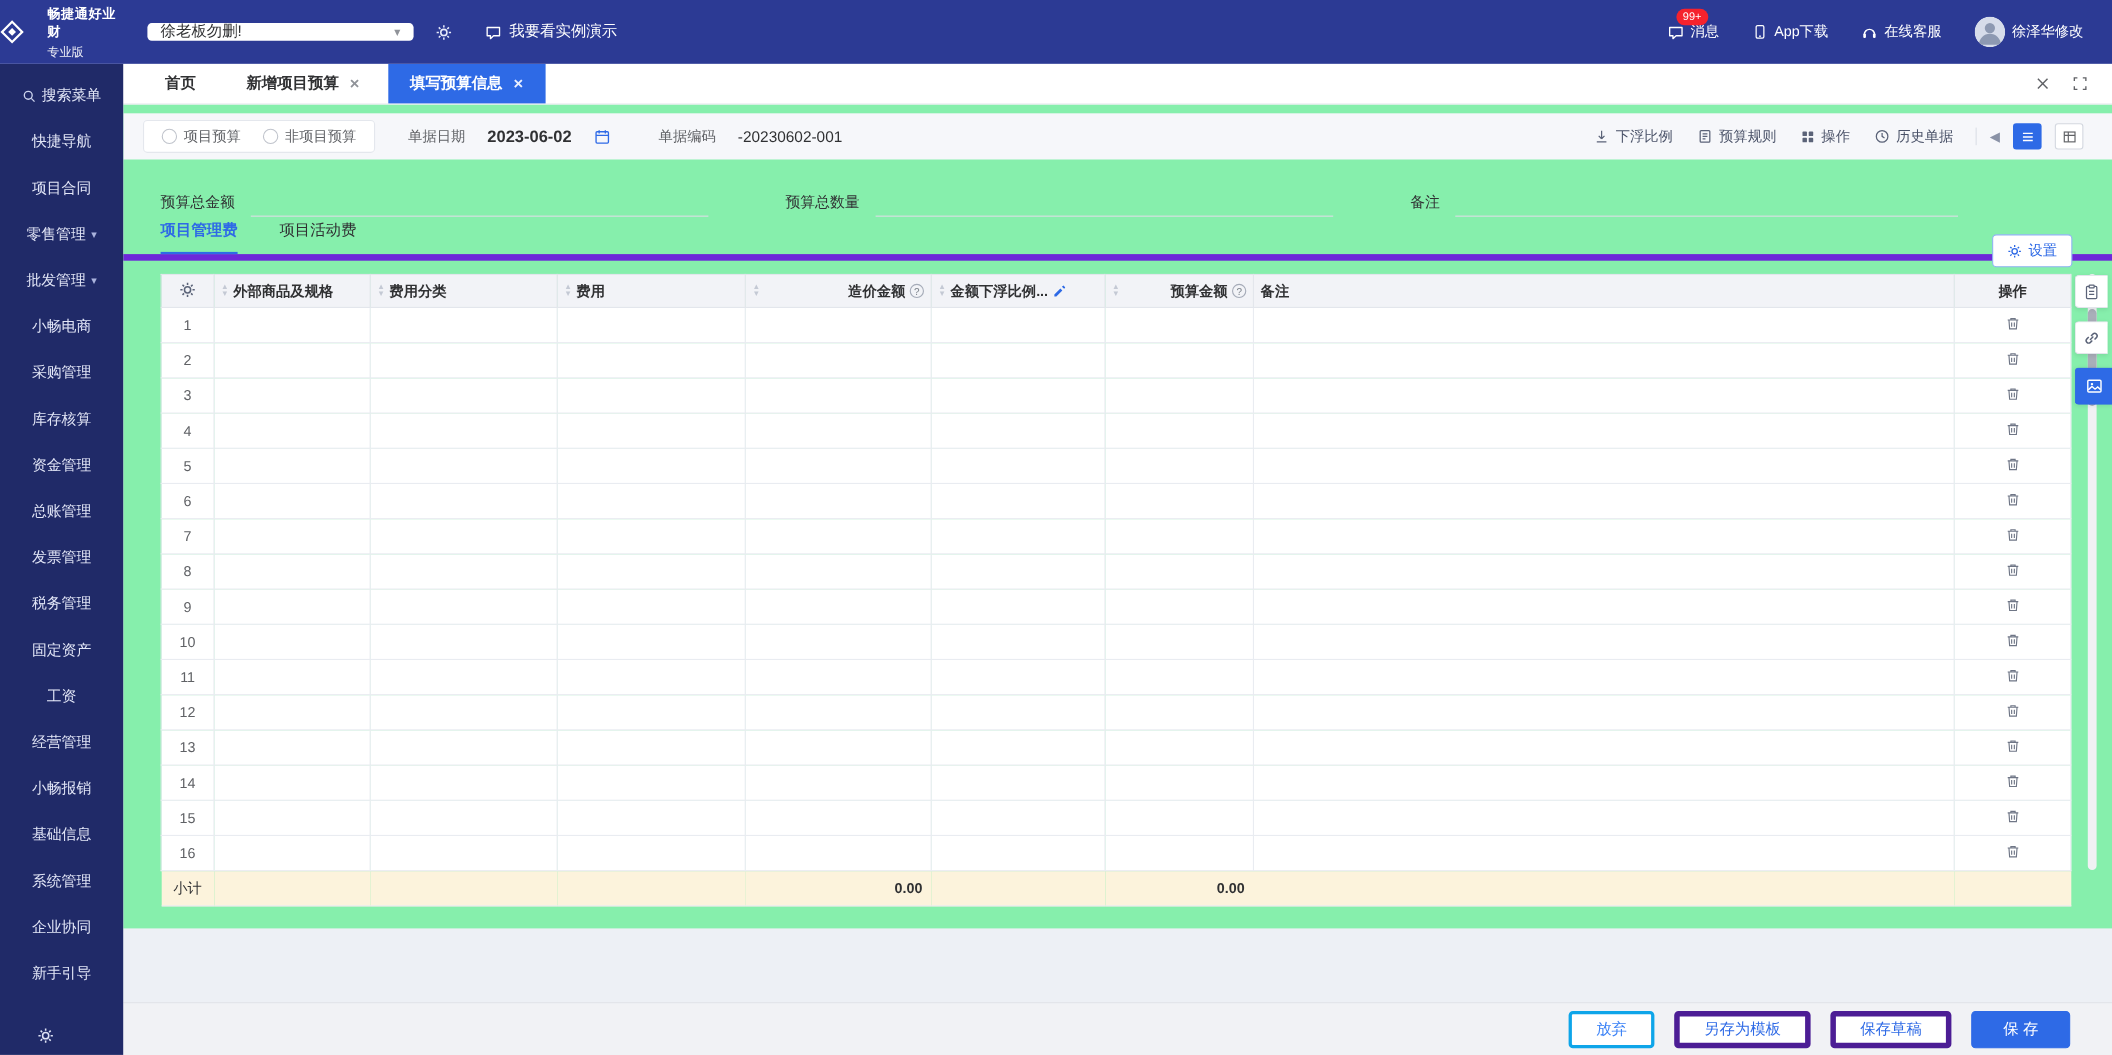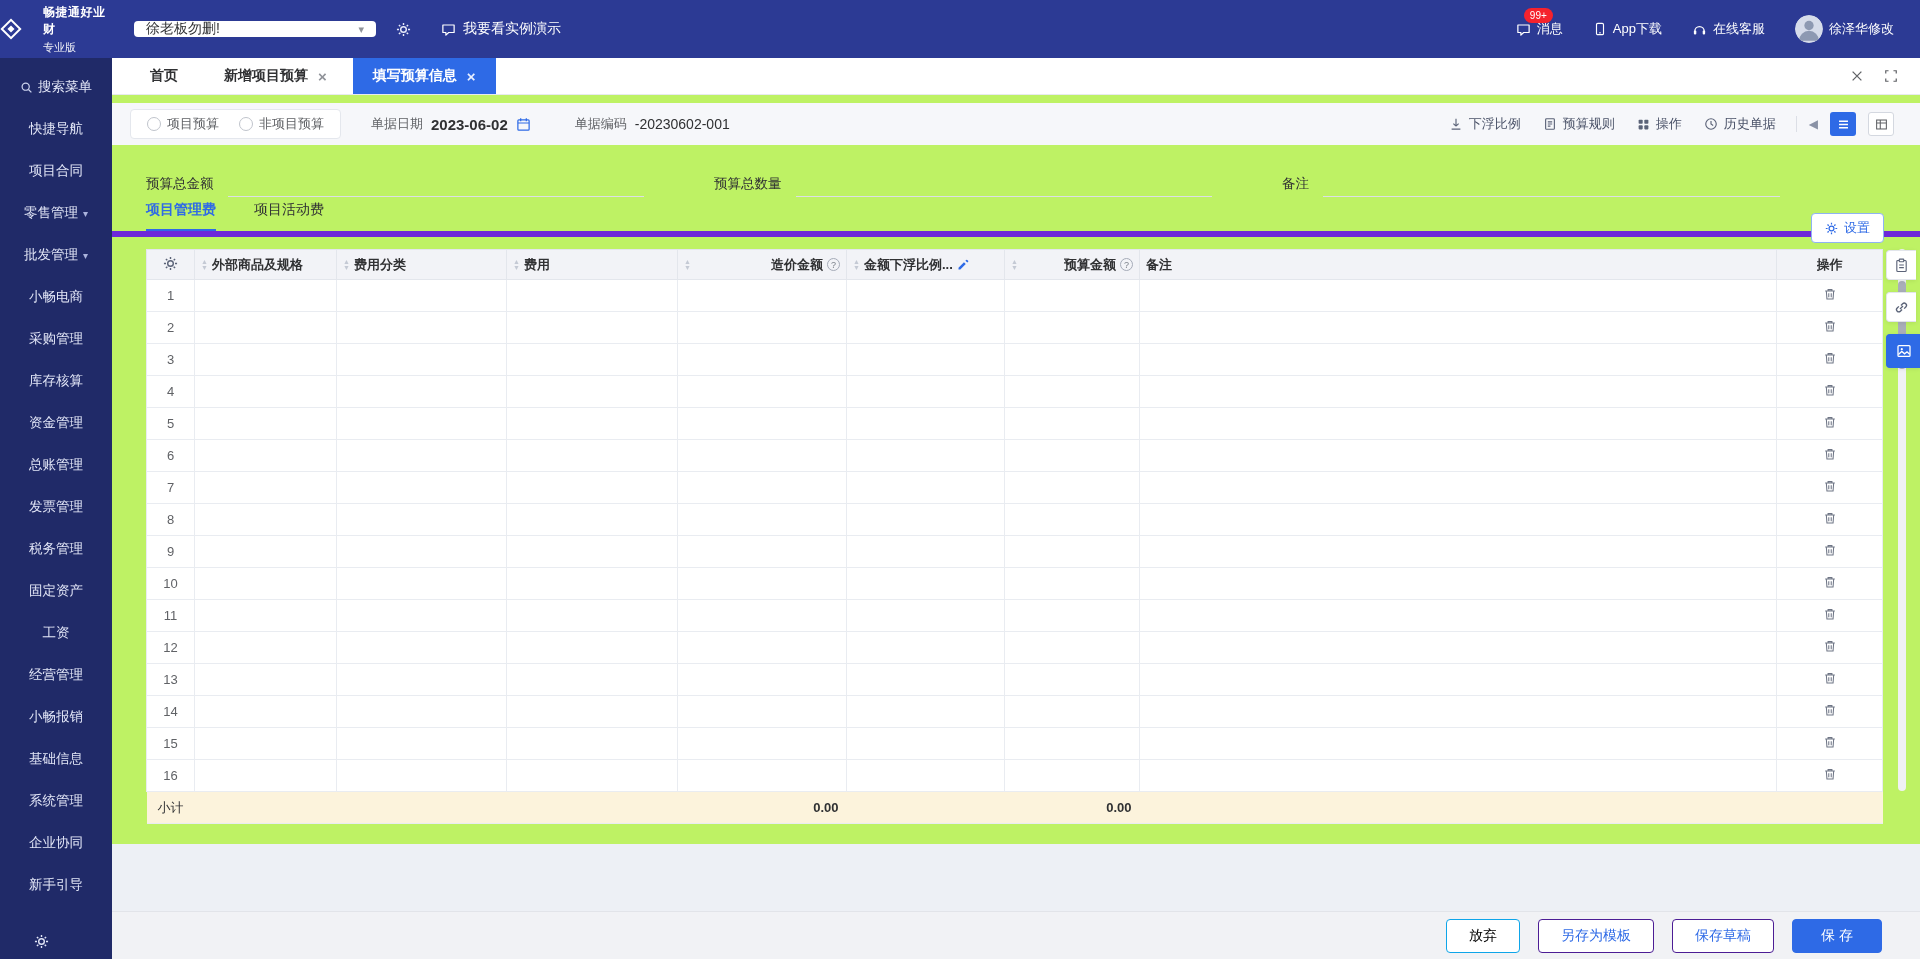--- a/index.html
+++ b/index.html
@@ -35,29 +35,29 @@
   .tabstrip { height:37px; background:#fff; border-bottom:1px solid #e8eaee; display:flex; align-items:stretch; padding-left:18px; flex:none; }
   .tab { display:flex; align-items:center; padding:0 20px; font-size:14px; color:#303133; cursor:pointer; margin-right:6px;font-weight:bold; }
   .tab .tab-x { margin-left:10px; color:#909399; font-size:15px; line-height:1; }
   .tab.active { background:#2e6ae6; color:#fff; }
   .tab.active .tab-x { color:#eaf0ff; }
   .tabstrip-right { margin-left:auto; display:flex; align-items:center; gap:20px; padding-right:22px; color:#606266; }
   .ts-ic { cursor:pointer; display:flex; font-size:18px; line-height:1; }
 
   
   .mainwrap { flex:1; overflow:hidden; position:relative; }
-  .panel { background:#bef264; padding-top:8px; padding-bottom:20px; }
+  .panel { background:#86efac; padding-top:8px; padding-bottom:20px; }
 
   
   .toolbar { height:42px; background:#f6f7fa; display:flex; align-items:center; padding:0 26px 0 18px; }
   .radio-group { background:#fff; border:1px solid #e4e7ed; border-radius:4px; height:30px; display:flex; align-items:center; gap:20px; padding:0 16px; margin-right:30px; }
   .radio { display:flex; align-items:center; gap:6px; cursor:pointer; }
   .radio-dot { width:14px; height:14px; border:1px solid #c0c4cc; border-radius:50%; background:#fff; }
   .radio span:last-child { font-size:13px; color:#606266; }
-  .fgroup { display:flex; align-items:center; gap:8px; margin-right:44px; }
+  .fgroup { display:flex; align-items:center; gap:20px; margin-right:44px; }
   .flabel { font-size:13px; color:#606266; }
   .fval { font-size:15px; font-weight:bold; color:#303133; }
   .fval2 { font-size:14px; color:#303133; }
   .cal-ic { color:#2e6ae6; display:flex; cursor:pointer; }
   .toolbar-actions { margin-left:auto; display:flex; align-items:flex-start; gap:22px; }
   .tb-act { display:flex; align-items:center; gap:6px; font-size:13px; color:#4a5268; cursor:pointer; }
   .tb-ic { display:flex; color:#5b6378; }
   .tb-div { width:1px; height:16px; background:#dcdfe6; }
   .pager-left { color:#8a92a6; font-size:12px; cursor:pointer; }
   .view-toggle { width:26px; height:24px; border-radius:3px; display:flex; align-items:center; justify-content:center; cursor:pointer; }
@@ -101,22 +101,22 @@
   .vthumb { position:absolute; top:32px; left:0; width:8px; height:88px; background:#a9aeb9; border-radius:4px; cursor:pointer; }
 
   
   .side-tools { position:absolute; right:0; top:250px; display:flex; flex-direction:column; gap:12px; z-index:40; }
   .side-btn { width:30px; height:30px; background:#fff; border:1px solid #e2e5eb; border-right:none; border-radius:4px 0 0 4px; display:flex; align-items:center; justify-content:center; color:#5b6378; box-shadow:0 1px 4px rgba(0,0,0,.08); cursor:pointer; }
   .side-btn.active { background:#2e6ae6; border-color:#2e6ae6; color:#fff; width:34px; height:34px; }
 
   
   .bottombar { flex:none; height:48px; background:#f1f2f5; border-top:1px solid #e2e4e9; display:flex; align-items:center; justify-content:flex-end; gap:18px; padding-right:38px; }
   .btn { height:34px; border-radius:4px; font-size:14px; padding:0 22px; cursor:pointer; font-family:inherit; }
-  .btn.default { background:#fff; border:1px solid #0ea5e9; color:#000000; }
-  .btn.outline { background:#fff; border:1px solid #4c1d95; color:#2e6ae6; }
+  .btn.default { background:#fff; border:3px solid #0ea5e9; color:#3b82f6; }
+  .btn.outline { background:#fff; border:5px solid #4c1d95; color:#2e6ae6; }
   .btn.primary { background:#2e6ae6; border:1px solid #2e6ae6; color:#fff; padding:0 28px; }
 </style>
 </head>
 <body>
 
 <div class="topbar">
   <div class="logo">
     <span>
       <svg viewBox="0 0 22 22" width="22" height="22">
           <g transform="rotate(45 11 11)">

